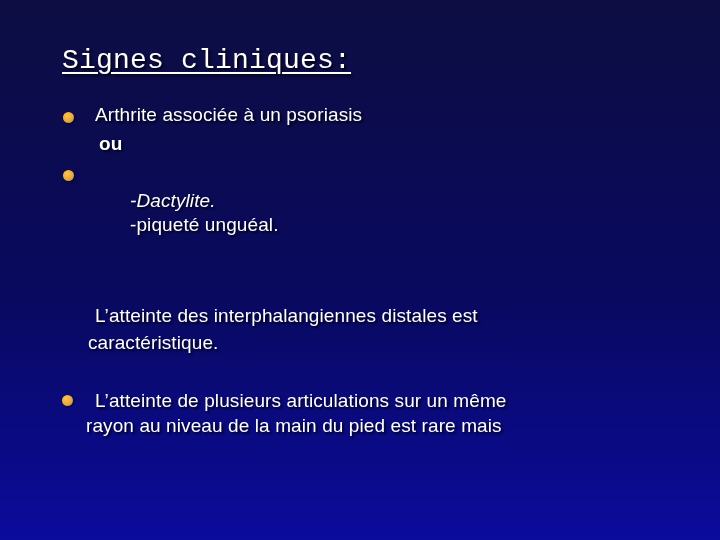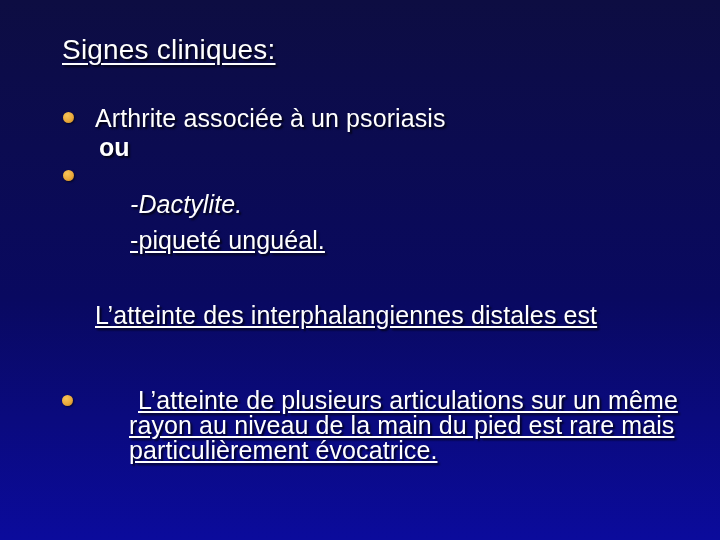--- a/index.html
+++ b/index.html
@@ -15,58 +15,59 @@
     width: 720px;
     height: 540px;
     overflow: hidden;
     background: linear-gradient(to bottom, var(--bg-top) 0%, #090960 55%, var(--bg-bottom) 100%);
     font-family: "Liberation Sans", "DejaVu Sans", sans-serif;
     color: var(--text-color);
   }
   .slide-title {
     position: absolute;
     left: 62px;
-    top: 34px;
+    top: 45px;
     font-size: 28px;
     font-weight: 400;
     letter-spacing: 0.2px;
     text-decoration: underline;
     text-underline-offset: 4px;
     text-decoration-thickness: 2px;
     text-shadow: 2px 2px 2px rgba(0,0,0,0.75);
     white-space: nowrap;
+    font-family: Liberation Mono, monospace;
   }
   .txt {
     position: absolute;
-    font-size: 25px;
+    font-size: 19px;
     letter-spacing: 0.1px;
     text-shadow: 2px 2px 2px rgba(0,0,0,0.75);
     white-space: nowrap;
   }
   .dot {
     position: absolute;
     width: 11px;
     height: 11px;
     border-radius: 50%;
     background: radial-gradient(circle at 38% 32%, #f8c457 0%, var(--bullet-color) 55%, #c07f17 100%);
     box-shadow: 1px 1px 2px rgba(0,0,0,0.6);
   }
-  .wrap { white-space: normal; text-decoration: underline; }
+  .wrap { white-space: normal; }
   .wrap .line { white-space: nowrap; }
   .t1   { left: 95px;  top: 104px; }
   .d1   { left: 63px;  top: 112px; }
   .t-ou { left: 99px;  top: 133px; font-weight: bold; }
   .t2   { left: 87px;  top: 161px; }
   .d2   { left: 63px;  top: 170px; }
   .sub1 { left: 130px; top: 190px; font-style: italic; }
-  .sub2 { left: 130px; top: 226px; text-decoration: underline; }
+  .sub2 { left: 130px; top: 214px; }
   .sub3 { left: 130px; top: 246px; }
   .note { left: 88px;  top: 302px; line-height: 27px; }
   .note .line:first-child { padding-left: 7px; }
-  .t3   { left: 86px;  top: 388px; line-height: 25px; margin-left: 43px; }
+  .t3   { left: 86px;  top: 388px; line-height: 25px; }
   .t3 .line:first-child { padding-left: 9px; }
   .d3   { left: 62px;  top: 395px; }
 </style>
 </head>
 <body>
 
 <div class="slide">
 
   <div class="slide-title">Signes cliniques:</div>
 
@@ -77,22 +78,22 @@
 
   <span class="dot d2"></span>
 
   <div class="txt sub1">-Dactylite.</div>
 
   <div class="txt sub2">-piqueté unguéal.</div>
 
 
   <div class="txt wrap note">
     <div class="line">L’atteinte des interphalangiennes distales est</div>
+    <div class="line">caractéristique.</div>
   </div>
 
   <span class="dot d3"></span>
   <div class="txt wrap t3">
     <div class="line">L’atteinte de plusieurs articulations sur un même</div>
     <div class="line">rayon au niveau de la main du pied est rare mais</div>
-    <div class="line">particulièrement évocatrice.</div>
   </div>
 
 </div>
 
 </body></html>

